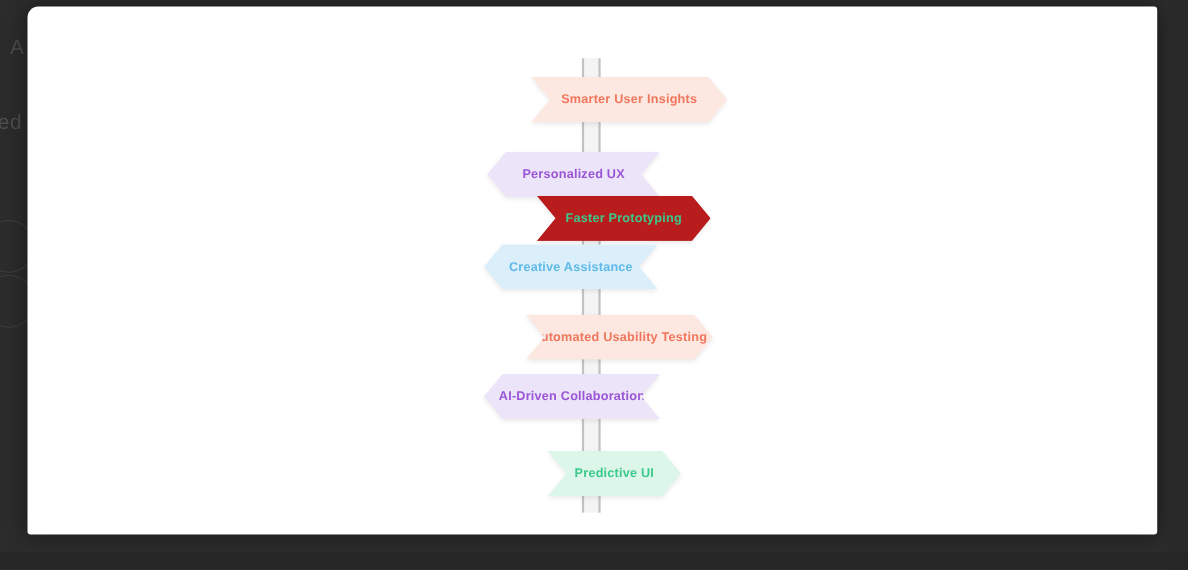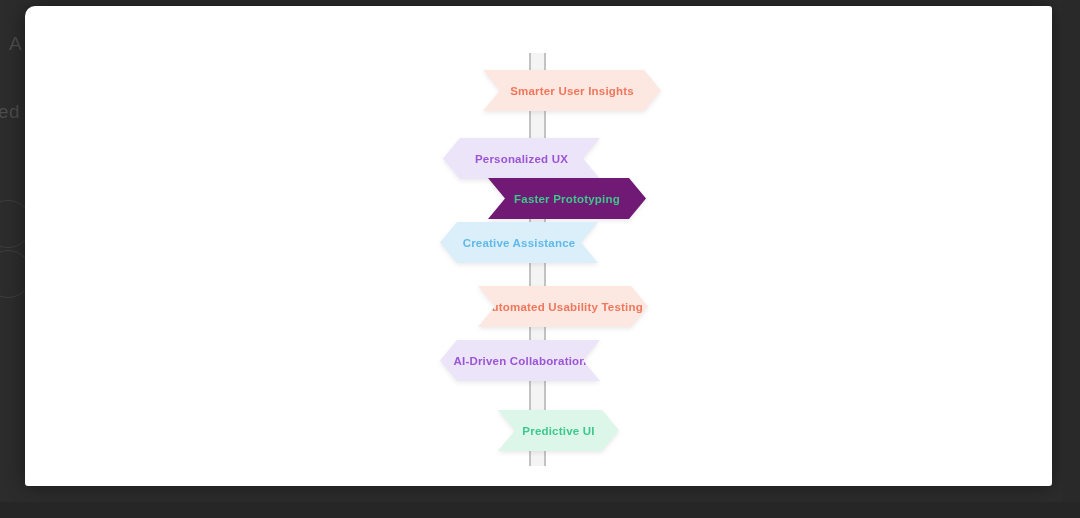--- a/index.html
+++ b/index.html
@@ -117,21 +117,21 @@
         <div class="banner-shape dir-right" style="background: rgb(252, 232, 225); color: rgb(240, 118, 92); text-align: center;">
           <span>Smarter User Insights</span>
         </div>
       </div>
       <div class="banner b2">
         <div class="banner-shape dir-left" style="background: rgb(236, 229, 249); color: rgb(154, 85, 214);">
           <span>Personalized UX</span>
         </div>
       </div>
       <div class="banner b3">
-        <div class="banner-shape dir-right" style="background: #701a75; color: rgb(60, 201, 140);">
+        <div class="banner-shape dir-right" style="background: #b91c1c; color: rgb(60, 201, 140);">
           <span>Faster Prototyping</span>
         </div>
       </div>
       <div class="banner b4">
         <div class="banner-shape dir-left" style="background: rgb(219, 239, 251); color: rgb(95, 185, 233);">
           <span>Creative Assistance</span>
         </div>
       </div>
       <div class="banner b5">
         <div class="banner-shape dir-right" style="background: rgb(252, 232, 225); color: rgb(240, 118, 92);">

